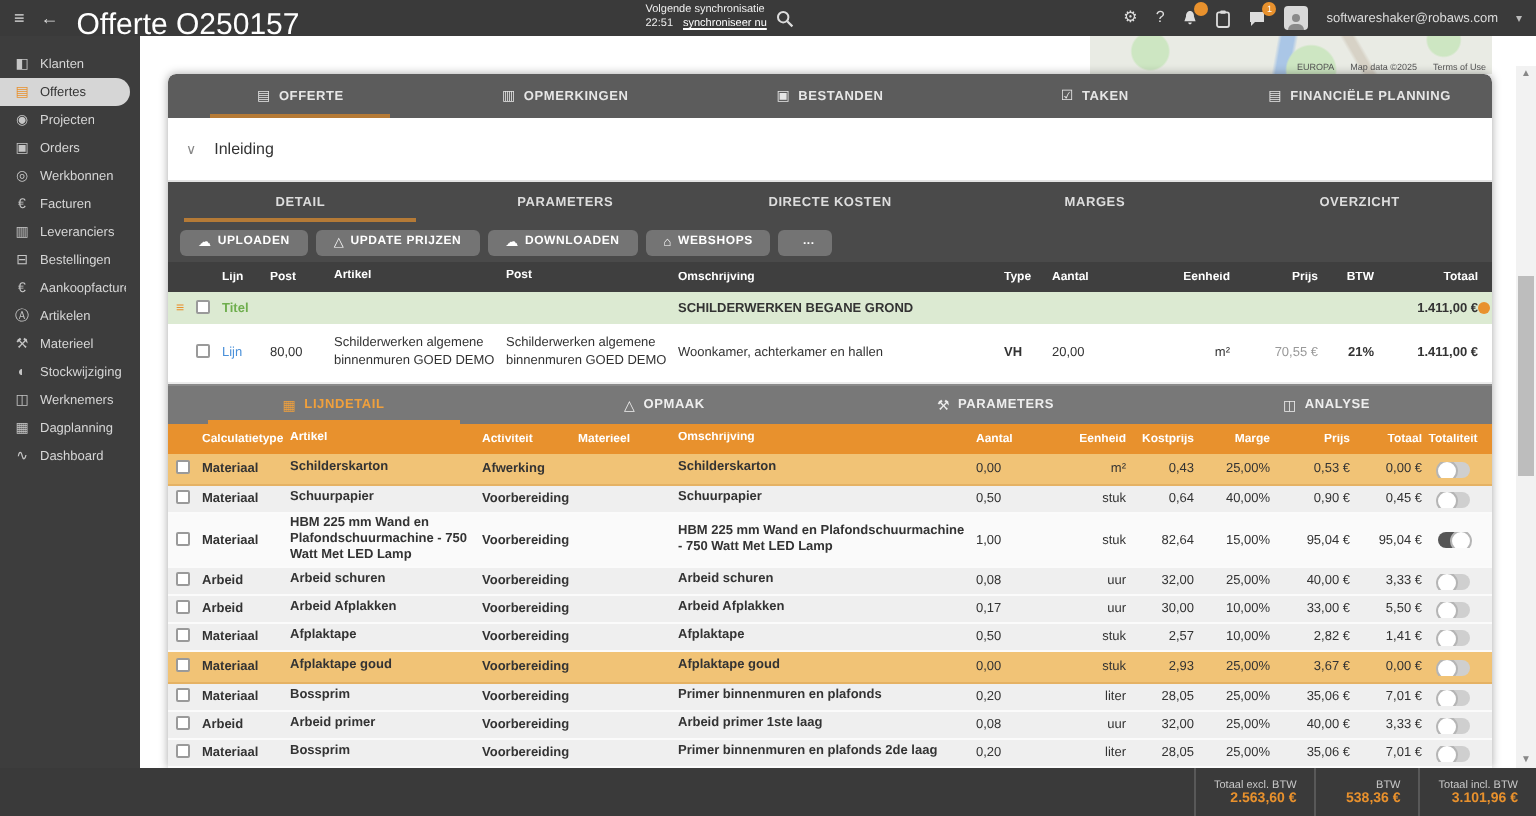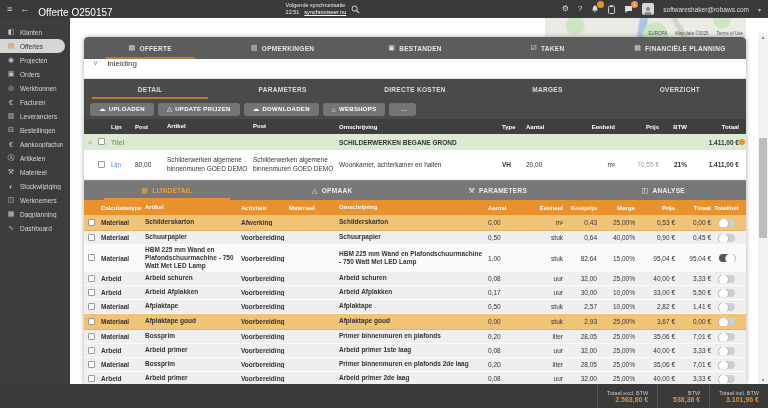--- a/index.html
+++ b/index.html
@@ -3,21 +3,21 @@
 <meta charset="utf-8">
 <style>
   *{margin:0;padding:0;box-sizing:border-box}
   body{font-family:"Liberation Sans",sans-serif;background:#fff}
   .screen{position:relative;width:768px;height:408px;overflow:hidden;background:#fff}
 
   
   .topbar{position:absolute;top:0;left:0;right:0;height:18px;background:#3a3a3a;display:flex;align-items:center;gap:5px;padding:0 7px;color:#eee;z-index:8}
   .tb-menu{font-size:9px;color:#ddd;cursor:pointer}
   .tb-back{font-size:9px;color:#ddd;cursor:pointer;margin-left:3px}
-  .tb-title{font-size:10px;color:#fff;margin:6px 5px 0 4px;white-space:nowrap}
+  .tb-title{font-size:15px;color:#fff;margin:6px 5px 0 4px;white-space:nowrap}
   .tb-icons{display:flex;gap:10px;align-items:center}
   .tb-ic{font-size:8px;color:#d8d8d8;cursor:pointer;width:10px;text-align:center}
   .sync{font-size:5.5px;line-height:1.25;color:#eee;margin-left:8px;white-space:nowrap}
   .sync .row2{display:flex;gap:5px}
   .sync-link{color:#fff;text-decoration:underline;cursor:pointer}
   .svgic{display:inline-block;cursor:pointer}
   .tb-right{display:flex;gap:9px;margin-left:auto;align-items:center}
   .tb-ric{position:relative;font-size:8px;color:#ddd;cursor:pointer;line-height:1}
   .badge{display:none;position:absolute;top:-4px;right:-5px;background:#e8912d;border-radius:4px;min-width:7px;height:7px;font-size:4.5px;color:#fff;line-height:7px;text-align:center;padding:0 1px}
   .badge.show{display:block}
@@ -47,21 +47,21 @@
   .map-attr{position:absolute;bottom:1px;right:3px;font-size:4.5px;color:#555;display:flex;gap:8px;white-space:nowrap}
 
   
   .card{position:absolute;left:84px;top:37px;width:662px;height:347px;display:flex;flex-direction:column;background:#fff;border-radius:4px 4px 0 0;box-shadow:0 0 5px rgba(0,0,0,.35);overflow:hidden;z-index:3}
 
   .tabs{height:22px;background:#5c5c5c;display:flex;flex:none;border-radius:4px 4px 0 0}
   .tab{flex:1;display:flex;align-items:center;justify-content:center;gap:4px;color:#e6e6e6;font-size:6.5px;font-weight:bold;letter-spacing:.3px;position:relative;cursor:pointer;white-space:nowrap}
   .tab .tic{font-size:7px;font-weight:normal}
   .tab.active::after{content:"";position:absolute;bottom:0;left:16%;width:68%;height:2px;background:#b57a36}
 
-  .inleiding{height:20px;flex:none;display:flex;align-items:flex-start;gap:9px;padding:0 9px;border-bottom:1px solid #e2e2e2;background:#fff;cursor:pointer}
+  .inleiding{height:32px;flex:none;display:flex;align-items:center;gap:9px;padding:0 9px;border-bottom:1px solid #e2e2e2;background:#fff;cursor:pointer}
   .chev{color:#888;font-size:7px}
   .inl-title{font-size:8px;color:#333}
 
   .darkpanel{height:40px;flex:none;background:#4a4a4a;display:flex;flex-direction:column}
   .subtabs{height:20px;display:flex}
   .subtab{flex:1;display:flex;align-items:center;justify-content:center;color:#ddd;font-size:6.5px;font-weight:bold;letter-spacing:.3px;position:relative;cursor:pointer}
   .subtab.active::after{content:"";position:absolute;bottom:0;left:6%;width:88%;height:2px;background:#b57a36}
   .toolbar{height:20px;display:flex;gap:4px;padding:0 6px;align-items:center}
   .btn{height:13px;background:#747474;border:none;border-radius:3px;color:#fff;font-size:6px;font-weight:bold;letter-spacing:.3px;display:flex;align-items:center;gap:3px;padding:0 9px;cursor:pointer;font-family:inherit}
   .btn .bic{font-size:6.5px;font-weight:normal}

